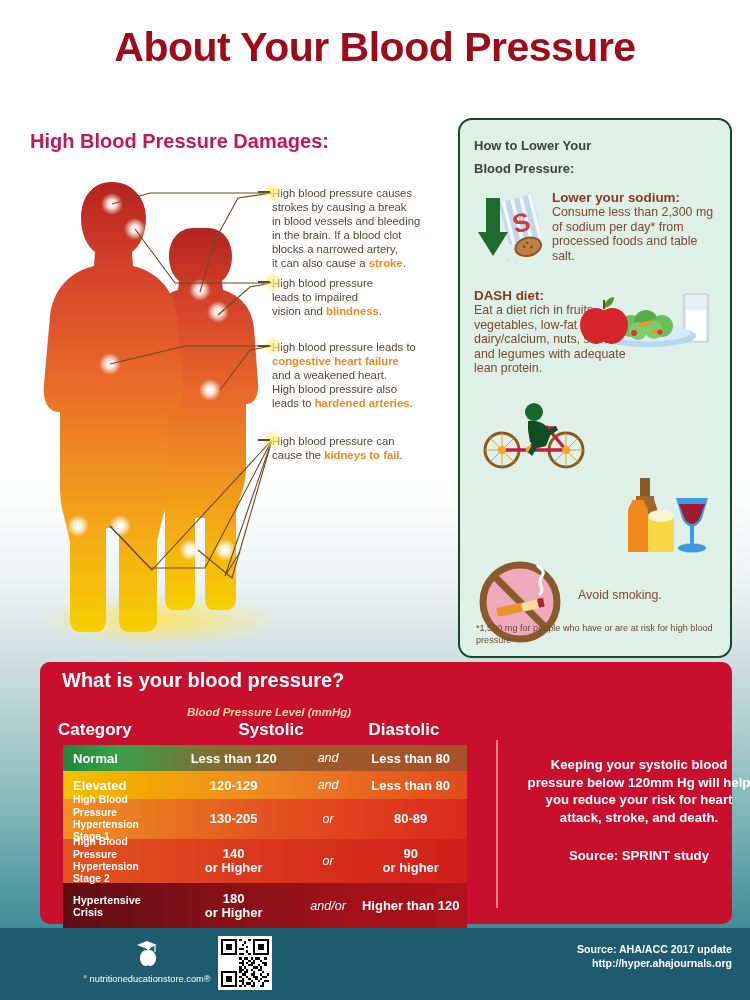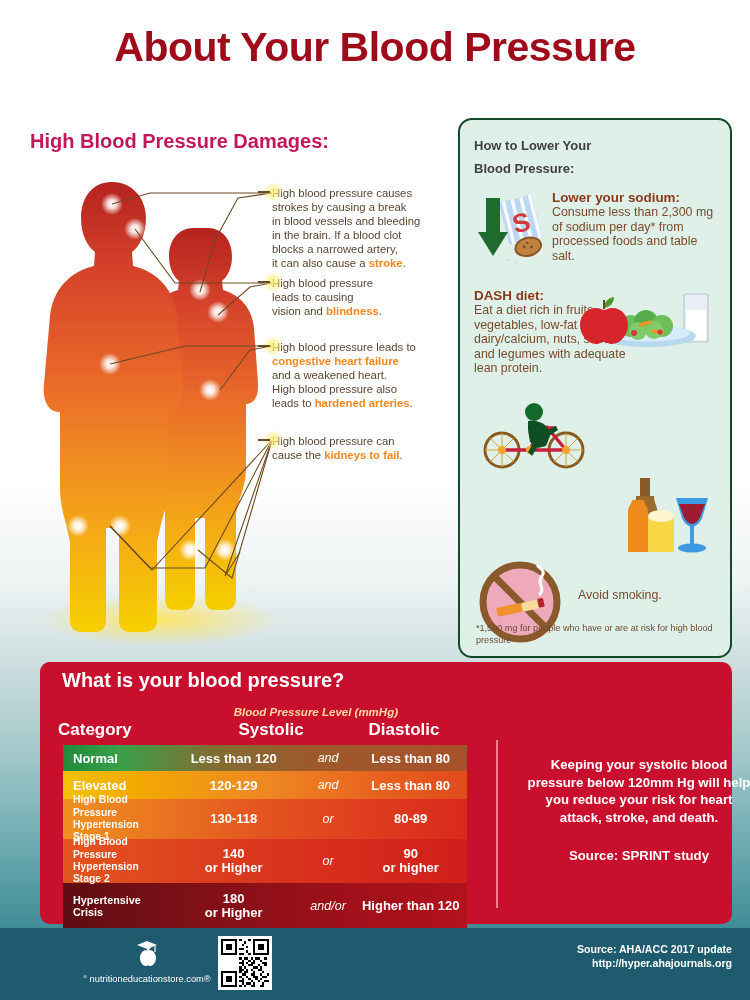--- a/index.html
+++ b/index.html
@@ -102,22 +102,22 @@
     position:absolute; left:0px; top:0px;
     width:330px; height:40px;
     background:#c8102e;
     border-radius:10px 10px 10px 0;
   }
   .red-tab-label {
     position:absolute; left:22px; top:7px;
     color:#ffffff; font-size:20px; font-weight:bold;
   }
   .bp-level {
-    position:absolute; left:128px; top:44px; width:230px;
-    text-align:right;
+    position:absolute; left:114px; top:44px; width:230px;
+    text-align:center;
     color:#ffd9a0; font-size:11.5px; font-style:italic; font-weight:bold;
   }
   .thead {
     position:absolute; left:18px; top:58px; width:404px;
     display:flex; align-items:flex-end;
     color:#ffffff; font-weight:bold; font-size:17px;
   }
   .th-cat { width:138px; }
   .th-sys { width:150px; text-align:center; }
   .th-dia { width:116px; text-align:center; }
@@ -272,21 +272,21 @@
         <span>blocks a narrowed artery,</span><br>
         <span>it can also cause a </span><span class="hl">stroke</span><span>.</span>
       </div>
     </div>
 
     <div class="callout" style="top:100px;">
       <span class="glow"></span>
       <span class="dash"></span>
       <div class="ctext">
         <span>High blood pressure</span><br>
-        <span>leads to causing</span><br>
+        <span>leads to impaired</span><br>
         <span>vision and </span><span class="hl">blindness</span><span>.</span>
       </div>
     </div>
 
     <div class="callout" style="top:164px;">
       <span class="glow"></span>
       <span class="dash"></span>
       <div class="ctext">
         <span>High blood pressure leads to</span><br>
         <span class="hl">congestive heart failure</span><br>
@@ -462,21 +462,21 @@
         <div class="td-sys">120-129</div>
         <div class="td-op">and</div>
         <div class="td-dia">Less than 80</div>
       </div>
 
       <div class="trow r-stage1">
         <div class="td-cat">
           <span>High Blood Pressure</span><br>
           <span>Hypertension Stage 1</span>
         </div>
-        <div class="td-sys">130-118</div>
+        <div class="td-sys">130-205</div>
         <div class="td-op">or</div>
         <div class="td-dia">80-89</div>
       </div>
 
       <div class="trow r-stage2">
         <div class="td-cat">
           <span>High Blood Pressure</span><br>
           <span>Hypertension Stage 2</span>
         </div>
         <div class="td-sys">

